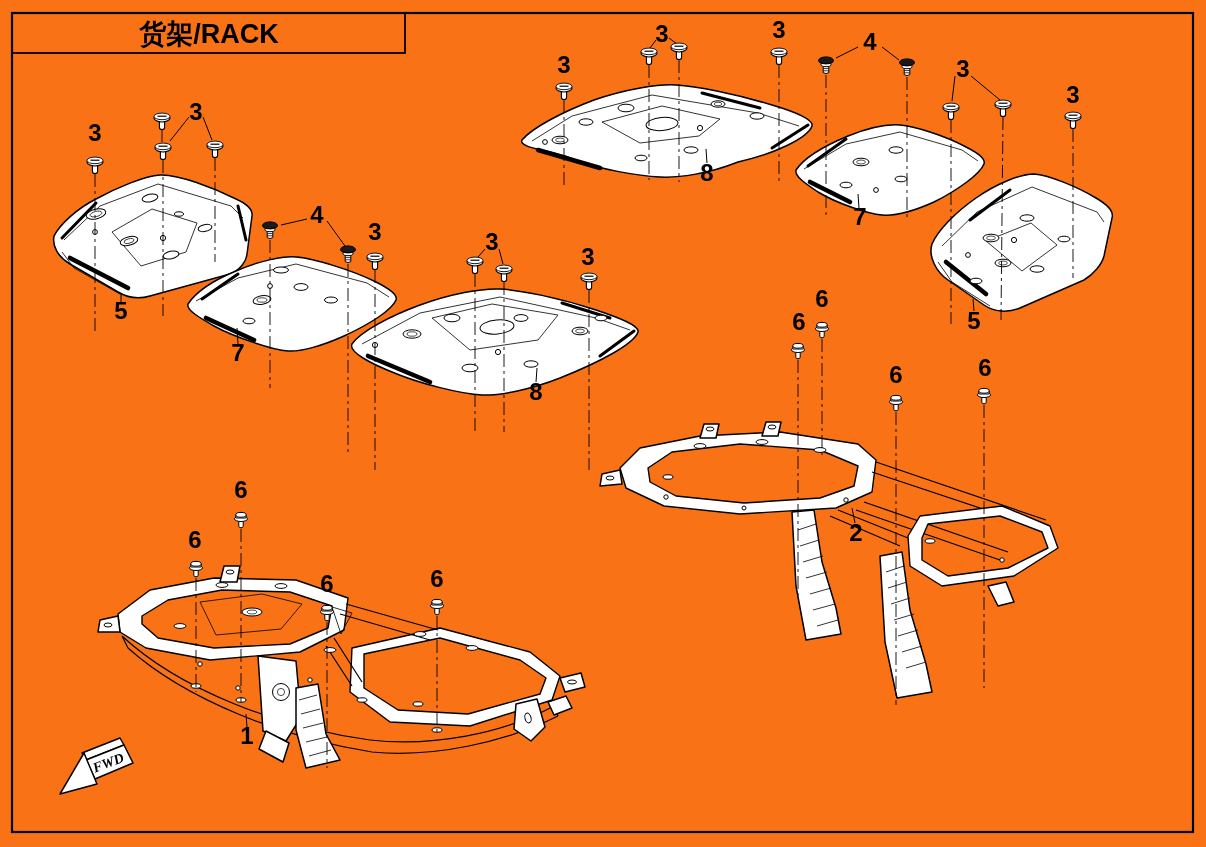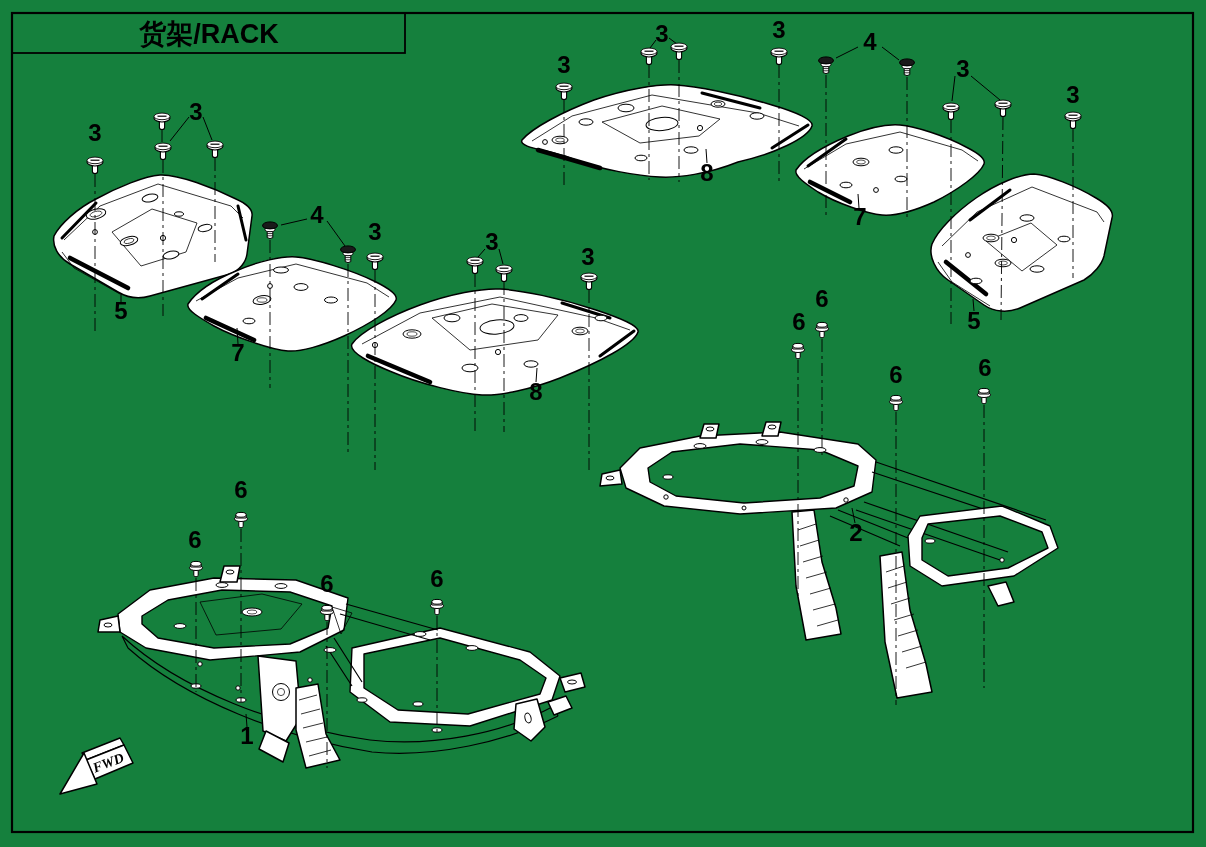--- a/index.html
+++ b/index.html
@@ -1,16 +1,16 @@
 <!DOCTYPE html>
 <html><head>
 <meta charset="utf-8">
 <style>
   html,body{margin:0;padding:0;background:#ffffff;}
-  .page{position:relative;width:1206px;height:847px;background:#15803d;font-family:"Liberation Sans",sans-serif;overflow:hidden;}
+  .page{position:relative;width:1206px;height:847px;background:#f97316;font-family:"Liberation Sans",sans-serif;overflow:hidden;}
   svg{display:block;}
   .page-border{fill:none;stroke:#000;stroke-width:2.2;}
   .title-box{fill:none;stroke:#000;stroke-width:1.8;}
   .title-text{font-family:"Liberation Sans","DejaVu Sans",sans-serif;font-weight:700;font-size:27px;fill:#000;text-anchor:middle;}
   .callout{font-family:"Liberation Sans","DejaVu Sans",sans-serif;font-weight:700;font-size:24px;fill:#000;text-anchor:middle;}
   .part{fill:#fff;stroke:#000;stroke-width:1.5;stroke-linejoin:round;}
   .tube{fill:#fff;stroke:#000;stroke-width:1.4;stroke-linejoin:round;fill-rule:evenodd;}
   .tube-line{fill:none;stroke:#000;stroke-width:1.2;stroke-linejoin:round;}
   .d{fill:none;stroke:#000;stroke-width:0.8;stroke-linejoin:round;}
   .band{fill:none;stroke:#000;stroke-width:4.6;stroke-linecap:round;}

